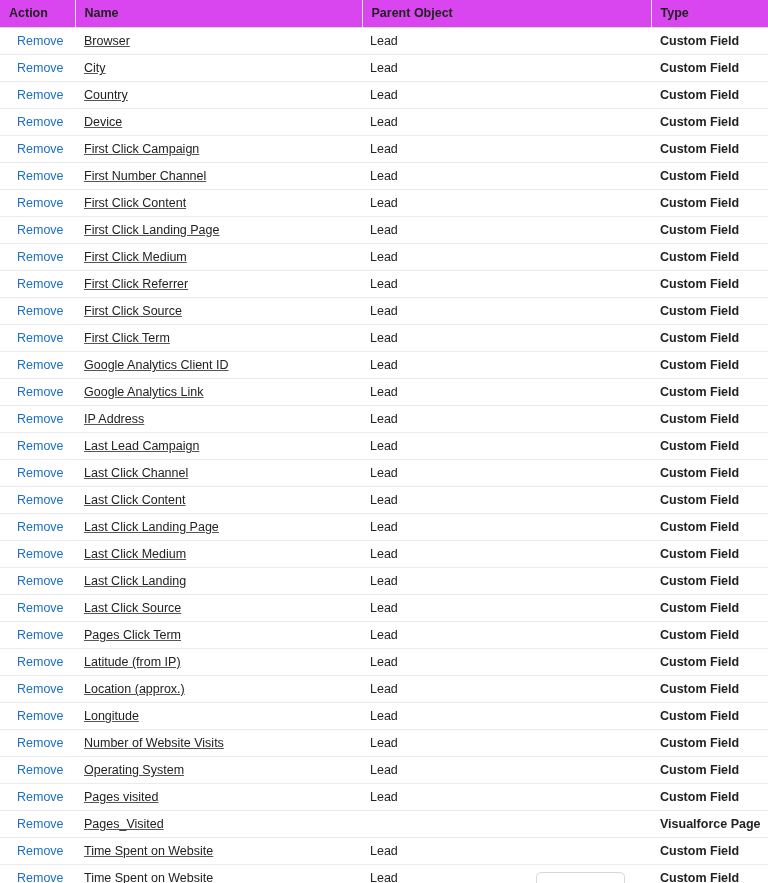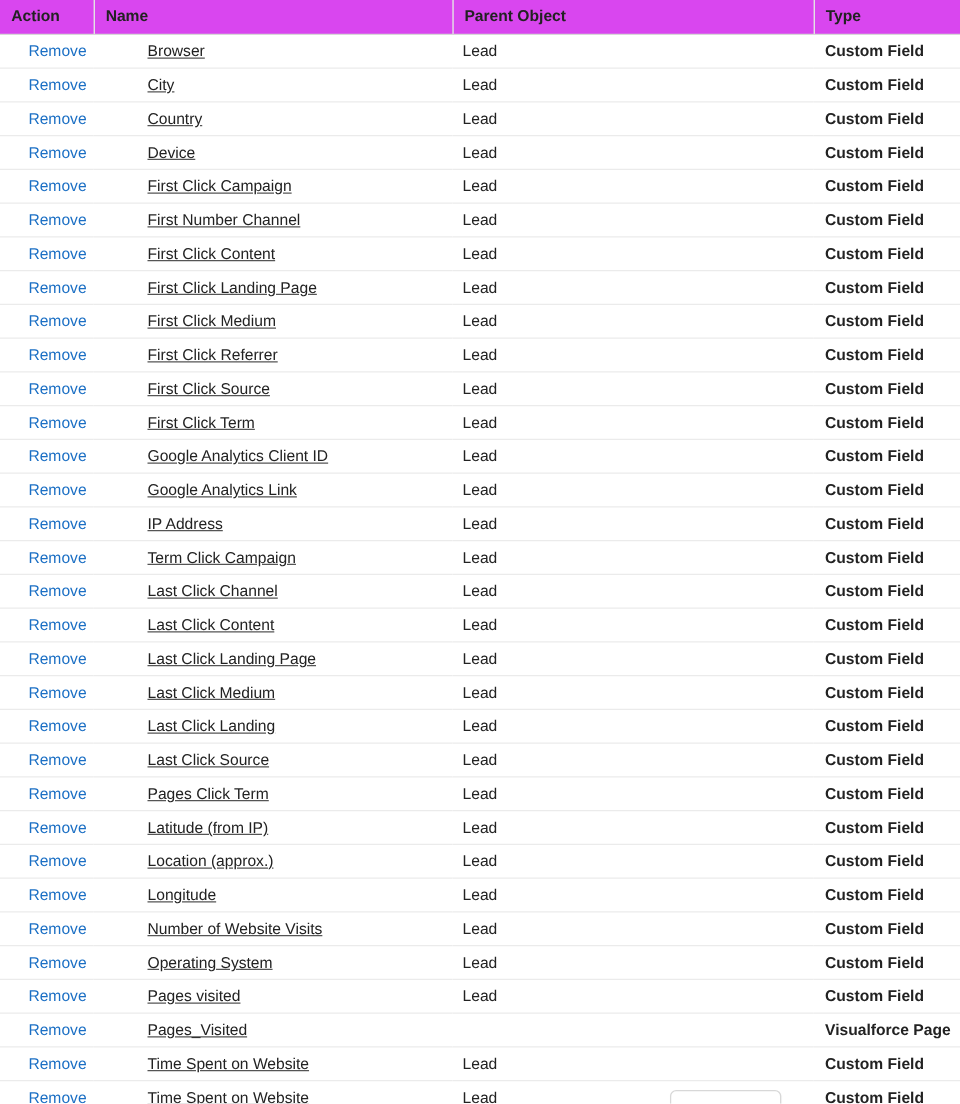--- a/index.html
+++ b/index.html
@@ -58,39 +58,38 @@
     padding: 0 0 0 9px;
     height: 26px;
     line-height: 26px;
     border-bottom: 1px solid #ebebeb;
     font-size: 12.5px;
     color: #222222;
     vertical-align: middle;
     white-space: nowrap;
     overflow: hidden;
   }
-  td.cell-action { padding-left: 17px; text-align: center; }
+  td.cell-action { padding-left: 17px; }
   td.cell-name   { padding-left: 9px; }
   td.cell-parent { padding-left: 8px; }
   td.cell-type   { padding-left: 9px; font-weight: bold; }
 
   a.remove-link {
     color: #1b6fc4;
     text-decoration: none;
     font-size: 12.5px;
     cursor: pointer;
   }
 
   a.name-link {
     color: #222222;
     text-decoration: underline;
     text-decoration-color: #555555;
     font-size: 12.5px;
     cursor: pointer;
-    margin-left: 34px;
   }
 
   .floating-button {
     position: absolute;
     left: 536px;
     top: 872px;
     width: 89px;
     height: 22px;
     border: 1px solid #d8d8d8;
     border-radius: 5px;
@@ -204,21 +203,21 @@
           <td class="cell-type">Custom Field</td>
         </tr>
         <tr class="data-row">
           <td class="cell-action"><a class="remove-link">Remove</a></td>
           <td class="cell-name"><a class="name-link">IP Address</a></td>
           <td class="cell-parent">Lead</td>
           <td class="cell-type">Custom Field</td>
         </tr>
         <tr class="data-row">
           <td class="cell-action"><a class="remove-link">Remove</a></td>
-          <td class="cell-name"><a class="name-link">Term Click Campaign</a></td>
+          <td class="cell-name"><a class="name-link">Last Lead Campaign</a></td>
           <td class="cell-parent">Lead</td>
           <td class="cell-type">Custom Field</td>
         </tr>
         <tr class="data-row">
           <td class="cell-action"><a class="remove-link">Remove</a></td>
           <td class="cell-name"><a class="name-link">Last Click Channel</a></td>
           <td class="cell-parent">Lead</td>
           <td class="cell-type">Custom Field</td>
         </tr>
         <tr class="data-row">

